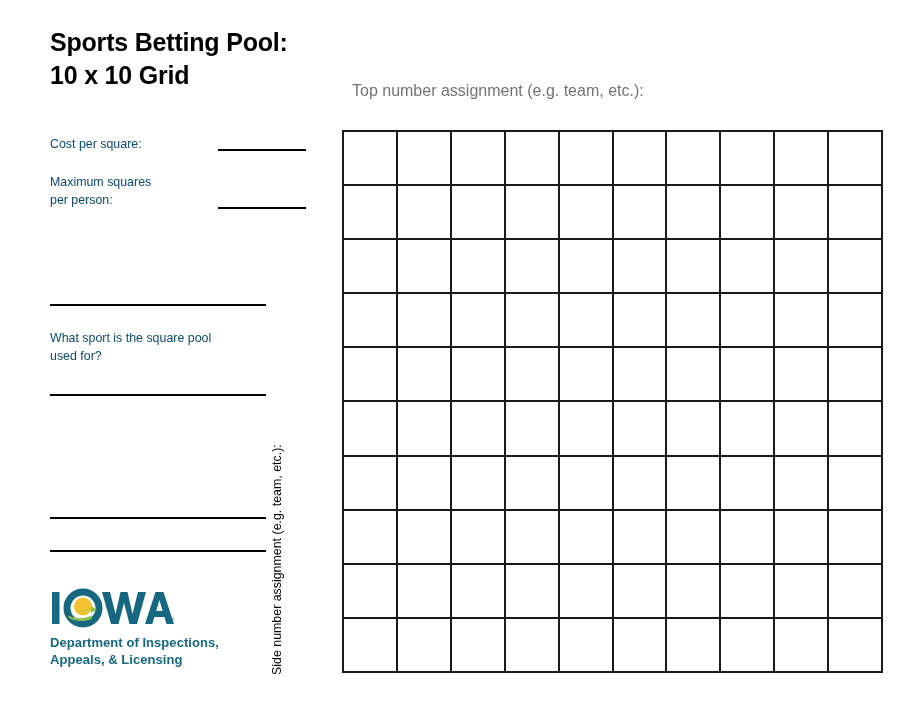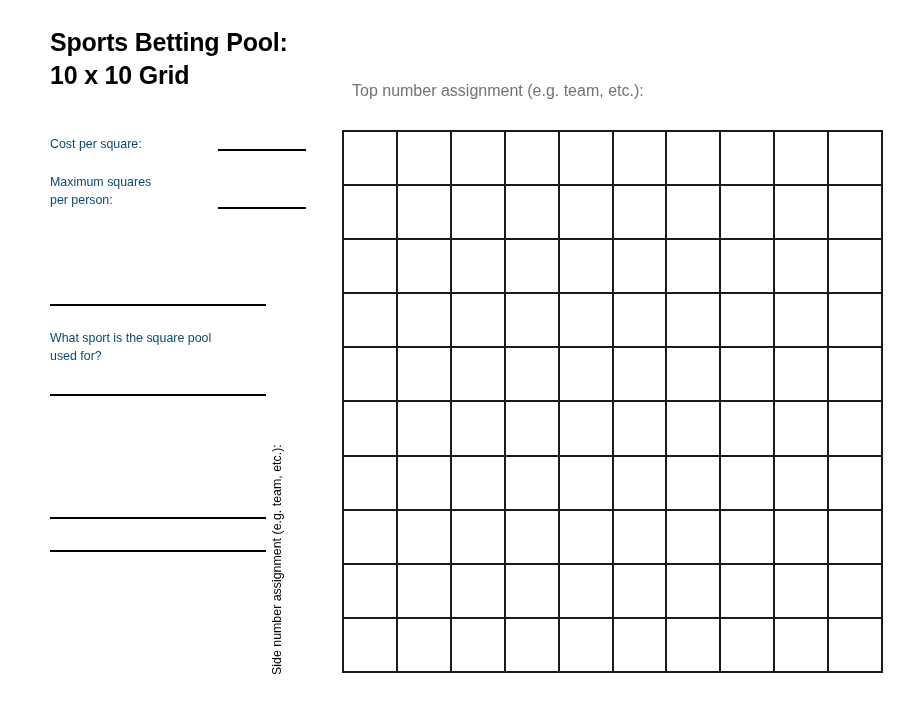--- a/index.html
+++ b/index.html
@@ -172,20 +172,47 @@
 
     <div class="rule rule-paid"></div>
 
     <div class="field-label lbl-sport">What sport is the square pool
 used for?</div>
     <div class="rule rule-sport"></div>
 
     <div class="rule rule-assign1"></div>
     <div class="rule rule-assign2"></div>
 
+    <div class="logo-block">
+      <div class="logo-mark">
+        <svg width="125" height="40" viewBox="0 0 125 40" xmlns="http://www.w3.org/2000/svg">
+
+          <rect x="2" y="4" width="7.5" height="32" fill="#15687f"></rect>
+
+          <circle cx="33" cy="20" r="16" fill="none" stroke="#15687f" stroke-width="7"></circle>
+
+          <circle cx="33" cy="18.5" r="9" fill="#f2c230"></circle>
+
+          <path d="M19 26 C25 22, 34 24, 41 21 L41 25 L47 21.5 L41 18 L41 21.5
+                   C34 24.5, 25 22.5, 19 26 Z" fill="#8cc04b"></path>
+          <path d="M18.5 27.5 C24 30.5, 33 31.5, 41.5 27.5
+                   L41.5 31 C33 34.5, 23 33, 18.5 29.5 Z" fill="#8cc04b"></path>
+
+          <path d="M52 4 L60 4 L65.5 26 L70.5 4 L77.5 4 L82.5 26 L88 4 L96 4
+                   L87 36 L79.5 36 L74 15 L68.5 36 L61 36 Z" fill="#15687f"></path>
+
+          <path d="M105.5 4 L113.5 4 L124 36 L116.5 36 L114.4 29 L104.4 29
+                   L102.3 36 L95 36 Z M106.2 23 L112.6 23 L109.4 12 Z" fill="#15687f"></path>
+
+          <text x="118" y="34" font-family="Liberation Sans, sans-serif" font-size="6" fill="#15687f">™</text>
+        </svg>
+      </div>
+      <div class="dept-text">Department of Inspections,
+Appeals, &amp; Licensing</div>
+    </div>
   </div>
 
   <div class="top-label">Top number assignment (e.g. team, etc.):</div>
 
   <div class="side-label-wrap">
     <div class="side-label">Side number assignment (e.g. team, etc.):</div>
   </div>
 
   <div class="grid" id="pool-grid">
       <div class="grid-cell"></div>

